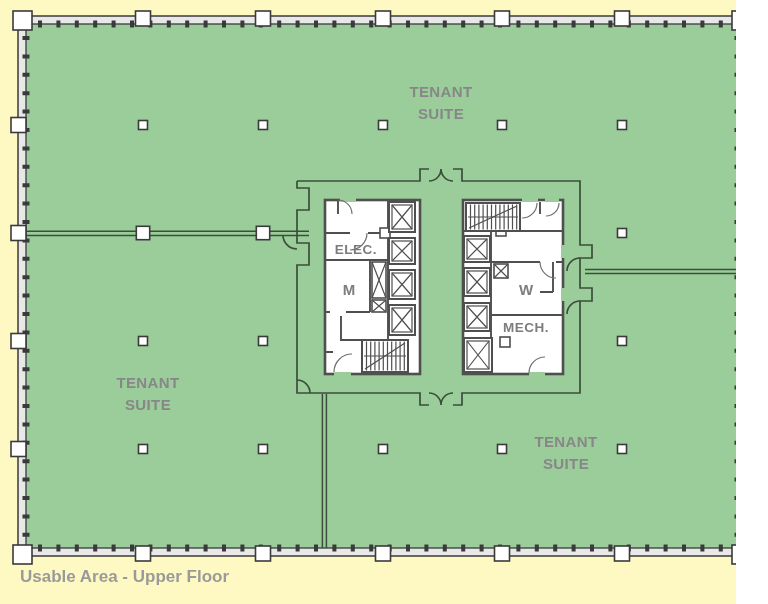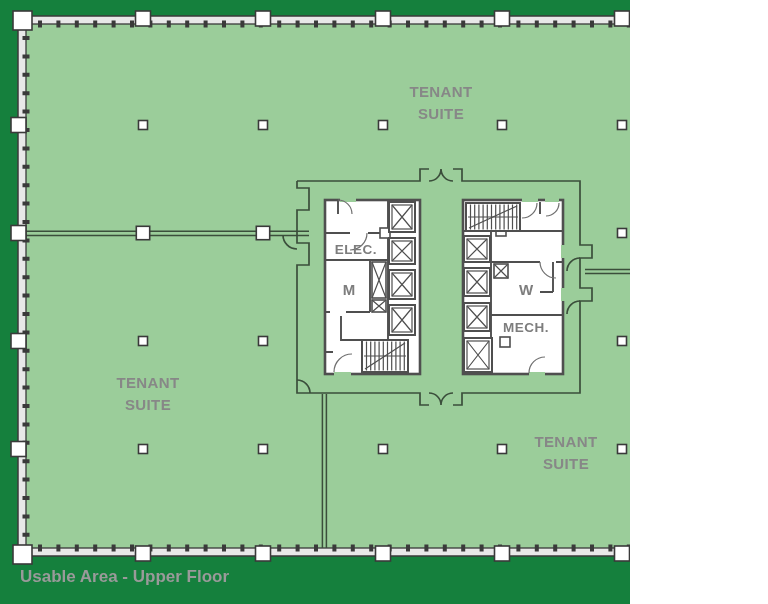--- a/index.html
+++ b/index.html
@@ -1,16 +1,16 @@
 <!DOCTYPE html>
 <html style="--usable-green: #9bcd9a; --boundary-dark: #3b4e3b; --wall-outline: #3a3a3a; --wall-fill: #e8e8e8; --core-wall: #4f4f4f; --room-fill: #ffffff; --door-arc: #707070; --tenant-label: #878787; --room-label: #7d7d7d; --caption-gray: #9a9a9a; --column-fill: #ffffff;"><head>
 <meta charset="utf-8">
 <style>
   html,body{margin:0;padding:0;background:#ffffff;}
-  .stage{position:relative;width:630px;height:604px;background:#15803d;overflow:hidden;}
+  .stage{position:relative;width:736px;height:604px;background:#fef9c3;overflow:hidden;}
   svg{display:block;}
   .wall-band{fill:var(--wall-fill,#e8e8e8);stroke:var(--wall-outline,#3a3a3a);stroke-width:1.5;}
   .green{fill:var(--usable-green,#9bcd9a);stroke:var(--wall-outline,#3a3a3a);stroke-width:1.3;}
   .mullion{stroke:var(--wall-outline,#3a3a3a);stroke-width:7;fill:none;}
   .pcol{fill:var(--column-fill,#ffffff);stroke:var(--wall-outline,#3a3a3a);stroke-width:1.6;}
   .icol{fill:var(--column-fill,#ffffff);stroke:var(--wall-outline,#3a3a3a);stroke-width:1.6;}
   .demise{stroke:var(--boundary-dark,#3b4e3b);stroke-width:1.5;fill:none;}
   .bnd{stroke:var(--boundary-dark,#3b4e3b);stroke-width:1.7;fill:none;stroke-linejoin:miter;}
   .block{fill:var(--room-fill,#ffffff);stroke:var(--core-wall,#4f4f4f);stroke-width:2.6;}
   .part{stroke:var(--core-wall,#4f4f4f);stroke-width:1.9;fill:none;}

